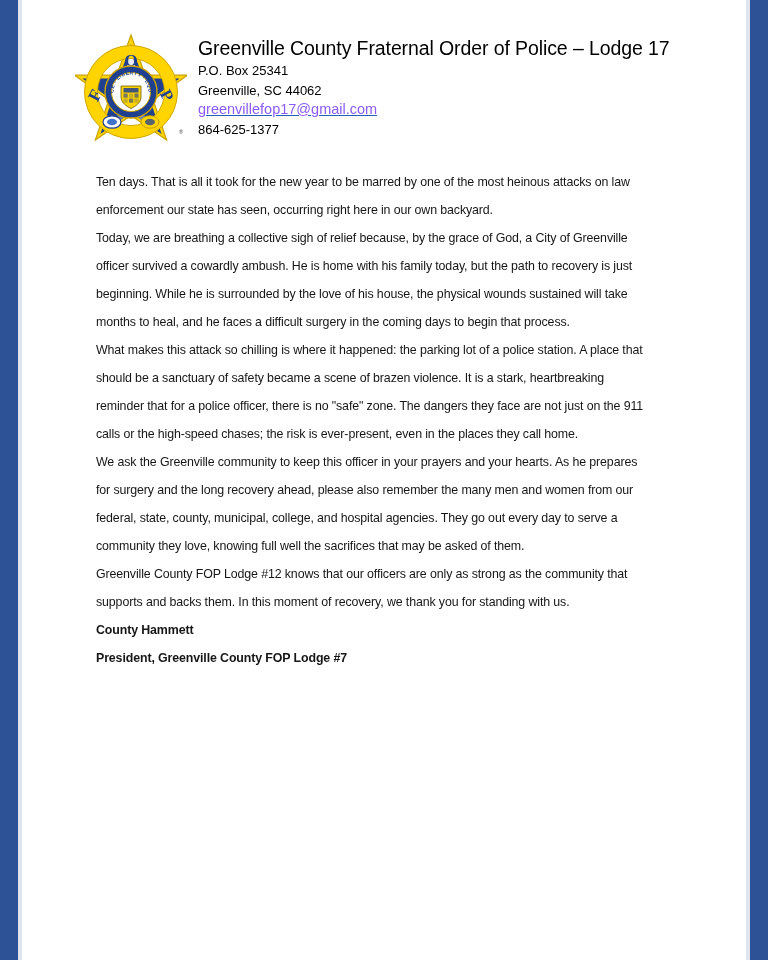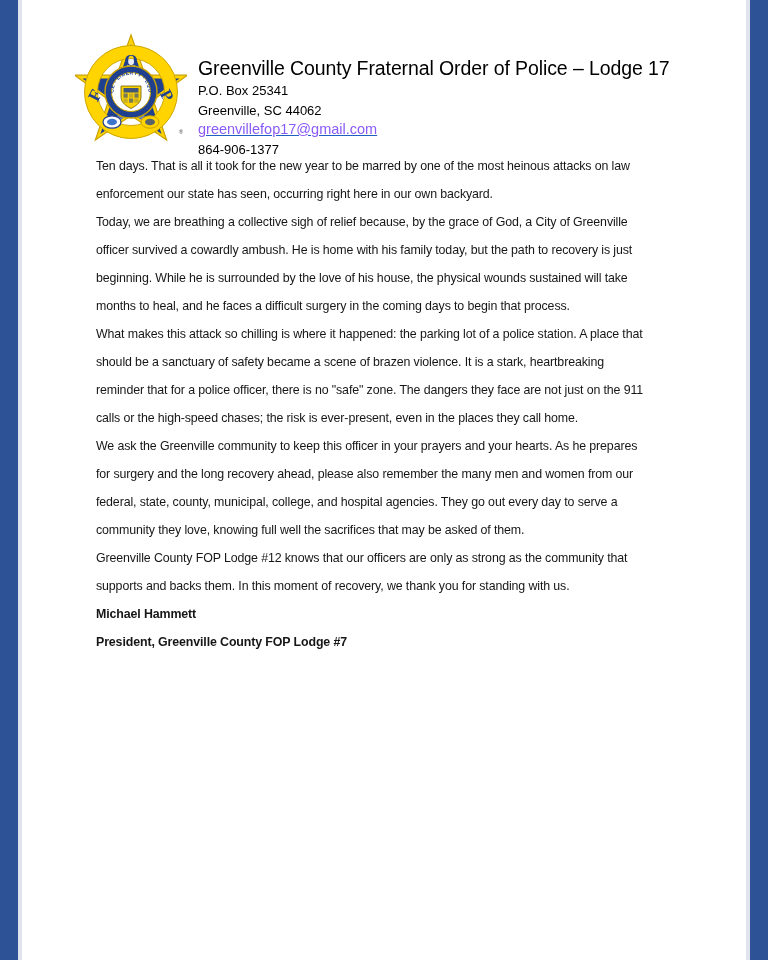--- a/index.html
+++ b/index.html
@@ -63,21 +63,21 @@
     left: 53px;
     top: 8px;
     width: 112px;
     height: 118px;
   }
   .logo-wrap svg { display: block; }
 
   .org-block {
     position: absolute;
     left: 176px;
-    top: 34px;
+    top: 14px;
     width: 540px;
   }
   .org-title {
     font-family: "Liberation Sans", sans-serif;
     font-size: 19.5px;
     font-weight: 400;
     color: #000000;
     line-height: 25px;
     letter-spacing: -0.1px;
     white-space: nowrap;
@@ -100,21 +100,21 @@
     text-decoration-color: #1F5FBF;
     cursor: pointer;
     white-space: nowrap;
     display: inline-block;
   }
 
   
   .letter-body {
     position: absolute;
     left: 74px;
-    top: 152px;
+    top: 168px;
     width: 548px;
   }
   .para {
     margin: 0;
     font-family: "Liberation Sans", sans-serif;
     font-size: 12.4px;
     font-weight: 400;
     color: #161616;
     line-height: 28px;
     letter-spacing: -0.12px;
@@ -190,29 +190,29 @@
         </svg>
       </div>
 
       <div class="org-block">
         <div class="org-title">Greenville County Fraternal Order of Police – Lodge 17</div>
         <div class="org-line">P.O. Box 25341</div>
         <div class="org-line">Greenville, SC 44062</div>
         <div>
           <span class="org-email">greenvillefop17@gmail.com</span>
         </div>
-        <div class="org-line">864-906-1377</div>
+        <div class="org-line">864-625-1377</div>
       </div>
 
     </div>
 
     <div class="letter-body">
       <p class="para">Ten days. That is all it took for the new year to be marred by one of the most heinous attacks on law enforcement our state has seen, occurring right here in our own backyard.</p>
       <p class="para">Today, we are breathing a collective sigh of relief because, by the grace of God, a City of Greenville officer survived a cowardly ambush. He is home with his family today, but the path to recovery is just beginning. While he is surrounded by the love of his house, the physical wounds  sustained will take months to heal, and he faces a difficult surgery in the coming days to begin that process.</p>
       <p class="para">What makes this attack so chilling is where it happened: the parking lot of a police station. A place that should be a sanctuary of safety became a scene of brazen violence. It is a stark, heartbreaking reminder that for a police officer, there is no "safe" zone. The dangers they face are not just on the 911 calls or the high-speed chases; the risk is ever-present, even in the places they call home.</p>
       <p class="para">We ask the Greenville community to keep this officer in your prayers and your hearts. As he prepares for surgery and the long recovery ahead, please also remember the many men and women from our federal, state, county, municipal, college, and hospital agencies. They go out every day to serve a community they love, knowing full well the sacrifices that may be asked of them.</p>
       <p class="para">Greenville County FOP Lodge #12 knows that our officers are only as strong as the community that supports and backs them. In this moment of recovery, we thank you for standing with us.</p>
-      <p class="para bold">Michael Hammett</p>
+      <p class="para bold">County Hammett</p>
       <p class="para bold">President, Greenville County FOP Lodge #7</p>
     </div>
 
   </div>
 </div>
 
 </body></html>

